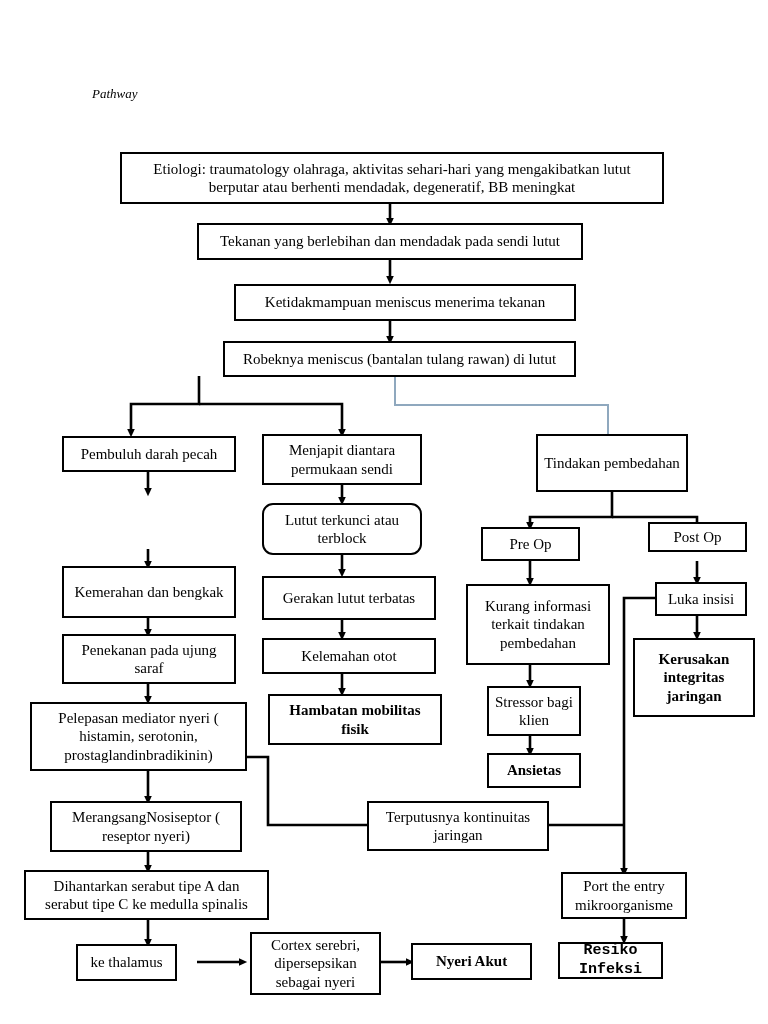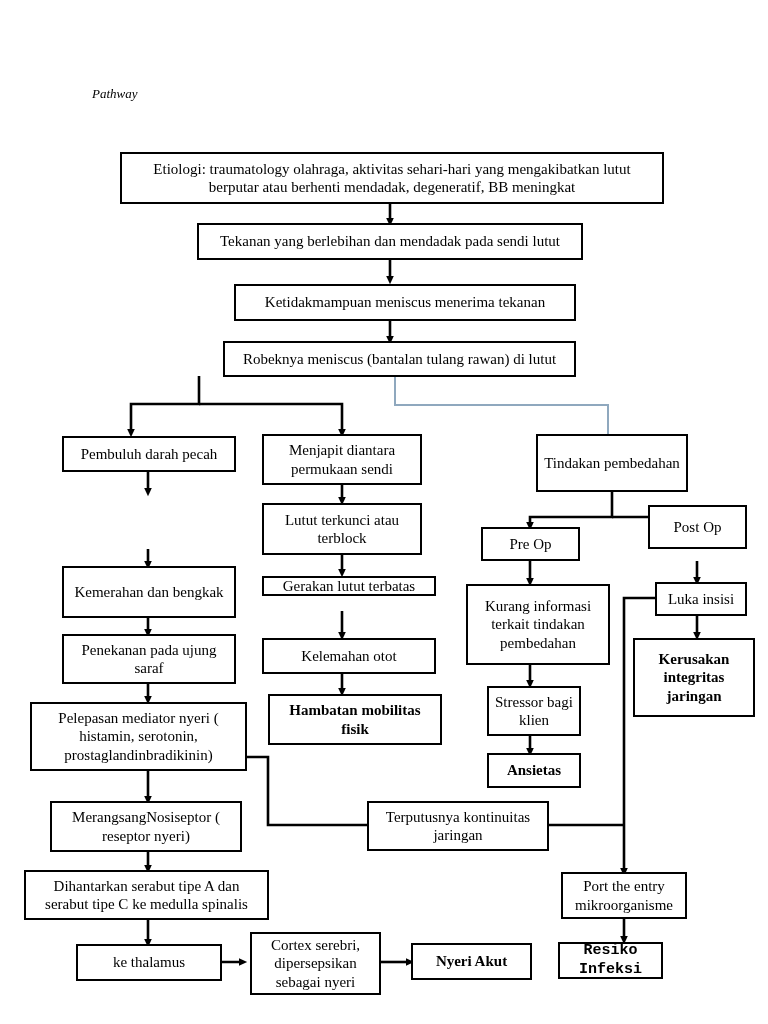--- a/index.html
+++ b/index.html
@@ -144,61 +144,61 @@
   </div>
 
   <div class="node" style="left:50px; top:801px; width:192px; height:51px;">
     <span>MerangsangNosiseptor ( reseptor nyeri)</span>
   </div>
 
   <div class="node" style="left:24px; top:870px; width:245px; height:50px;">
     <span>Dihantarkan serabut tipe A dan serabut tipe C ke medulla spinalis</span>
   </div>
 
-  <div class="node" style="left:76px; top:944px; width:146px; height:37px;text-align:center;">
+  <div class="node" style="left:76px; top:944px; width:101px; height:37px;text-align:center;">
     <span>ke thalamus</span>
   </div>
 
   <div class="node" style="left:250px; top:932px; width:131px; height:63px;">
     <span>Cortex serebri, dipersepsikan sebagai nyeri</span>
   </div>
 
   <div class="node bold" style="left:411px; top:943px; width:121px; height:37px;">
     <span>Nyeri Akut</span>
   </div>
 
   <div class="node" style="left:262px; top:434px; width:160px; height:51px;">
     <span>Menjapit diantara permukaan sendi</span>
   </div>
 
-  <div class="node" style="left:262px; top:503px; width:160px; height:52px;">
+  <div class="node" style="left:262px; top:503px; width:160px; height:52px;border-radius:11px;">
     <span>Lutut terkunci atau terblock</span>
   </div>
 
-  <div class="node" style="left:262px; top:576px; width:174px; height:20px;">
+  <div class="node" style="left:262px; top:576px; width:174px; height:44px;">
     <span>Gerakan lutut terbatas</span>
   </div>
 
   <div class="node" style="left:262px; top:638px; width:174px; height:36px;">
     <span>Kelemahan otot</span>
   </div>
 
   <div class="node bold" style="left:268px; top:694px; width:174px; height:51px;">
     <span>Hambatan mobilitas fisik</span>
   </div>
 
   <div class="node" style="left:536px; top:434px; width:152px; height:58px;">
     <span>Tindakan pembedahan</span>
   </div>
 
   <div class="node" style="left:481px; top:527px; width:99px; height:34px;">
     <span>Pre Op</span>
   </div>
 
-  <div class="node" style="left:648px; top:505px; width:99px; height:44px;">
+  <div class="node" style="left:648px; top:522px; width:99px; height:30px;">
     <span>Post Op</span>
   </div>
 
   <div class="node" style="left:466px; top:584px; width:144px; height:81px;">
     <span>Kurang informasi terkait tindakan pembedahan</span>
   </div>
 
   <div class="node" style="left:487px; top:686px; width:94px; height:50px;">
     <span>Stressor bagi klien</span>
   </div>

